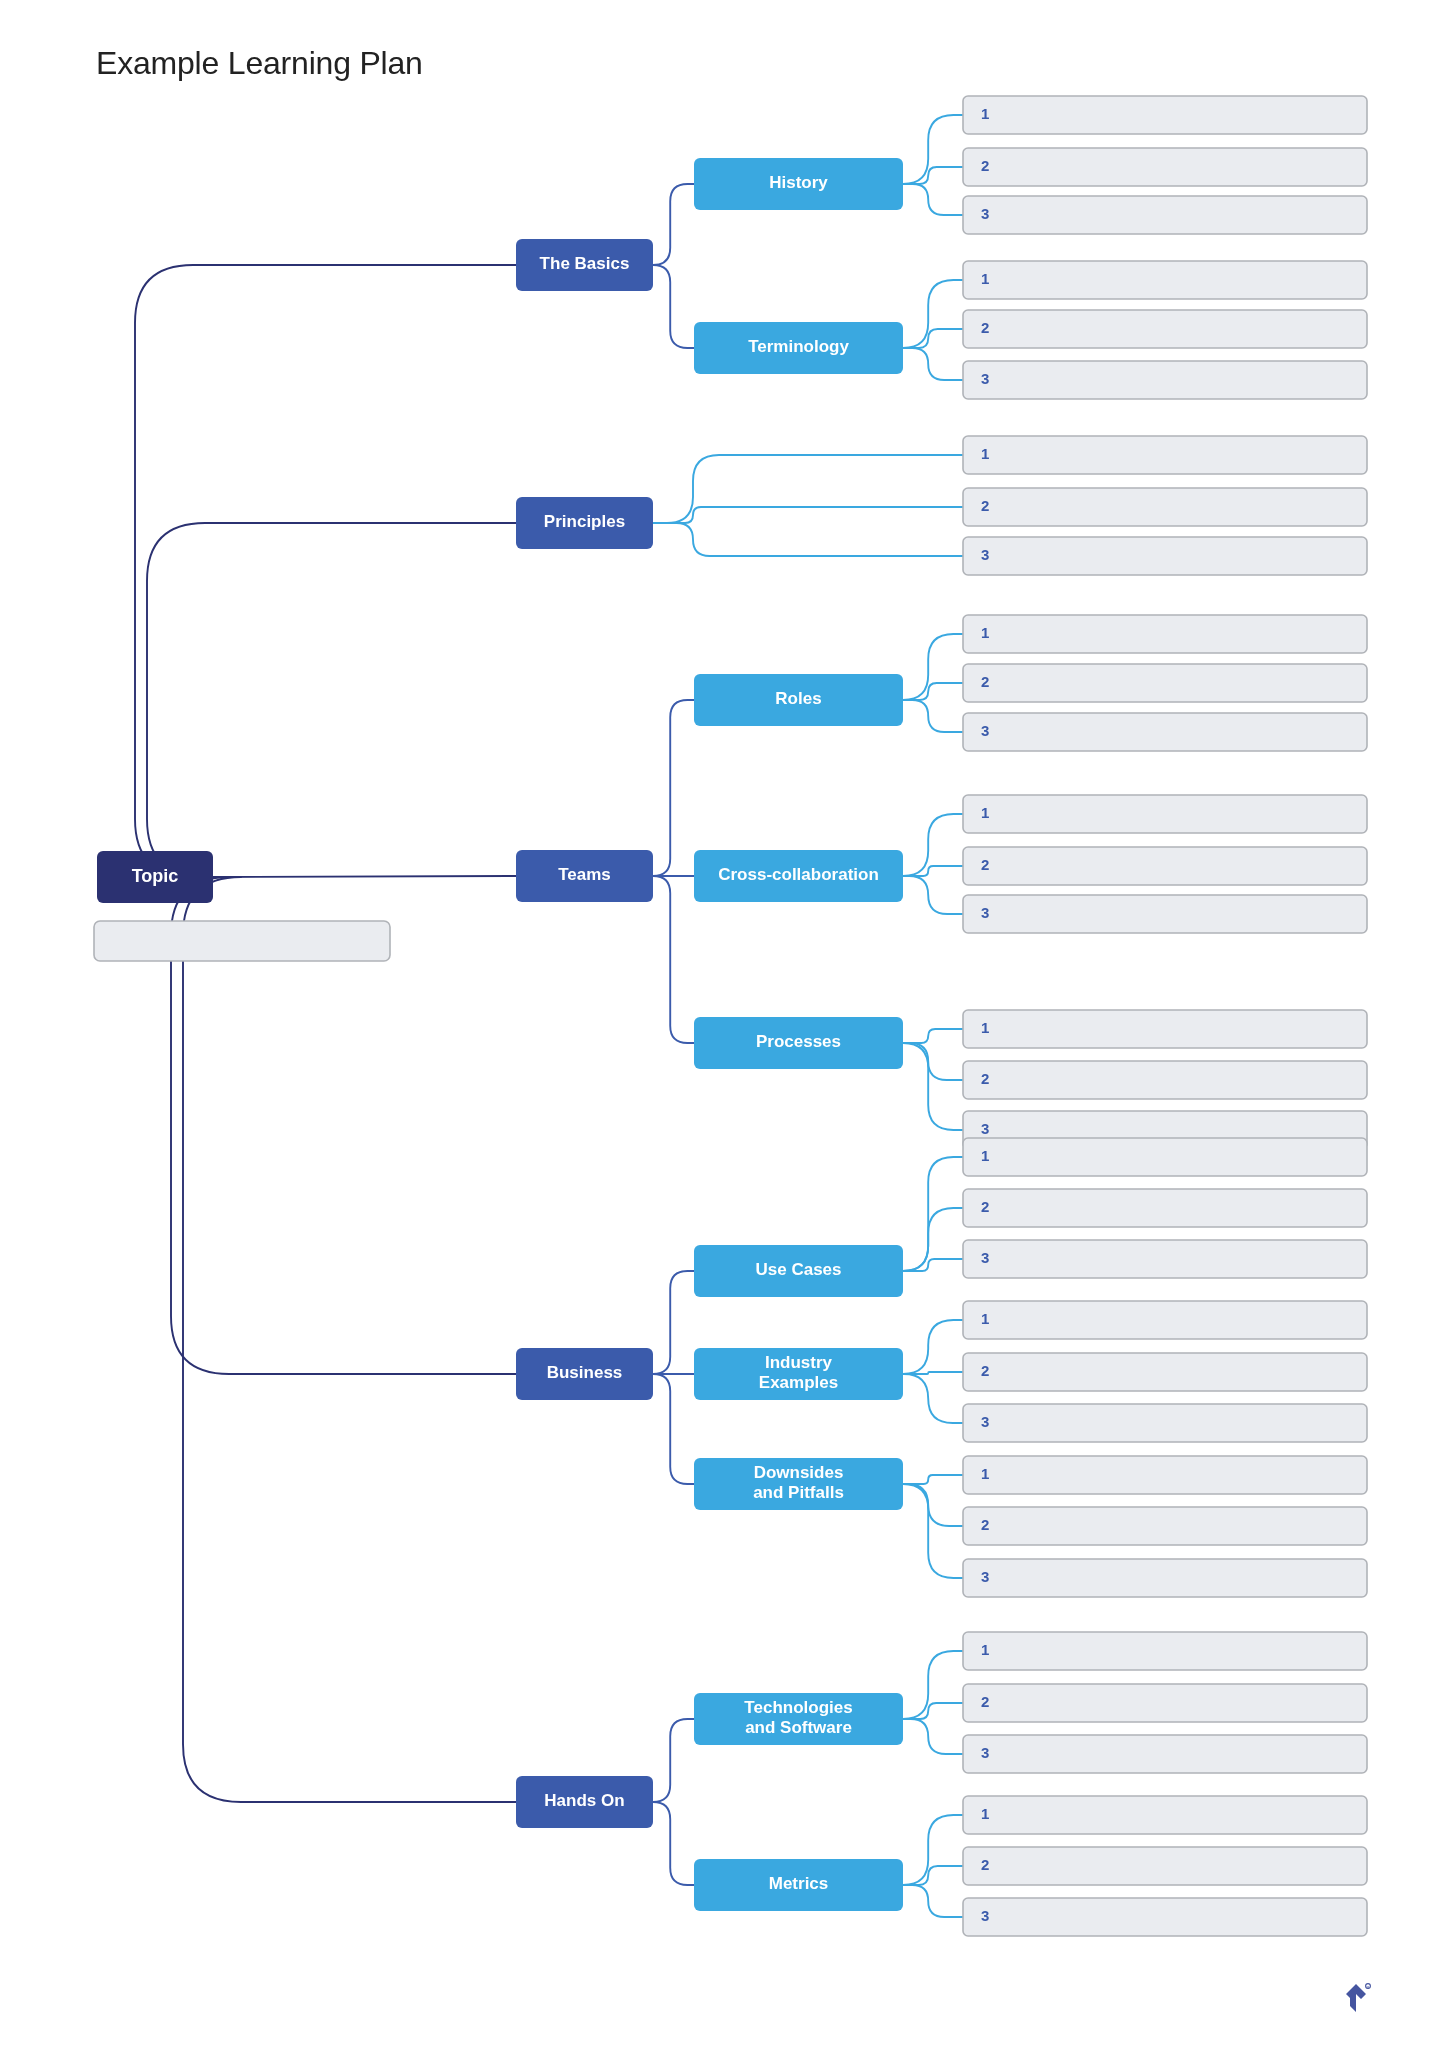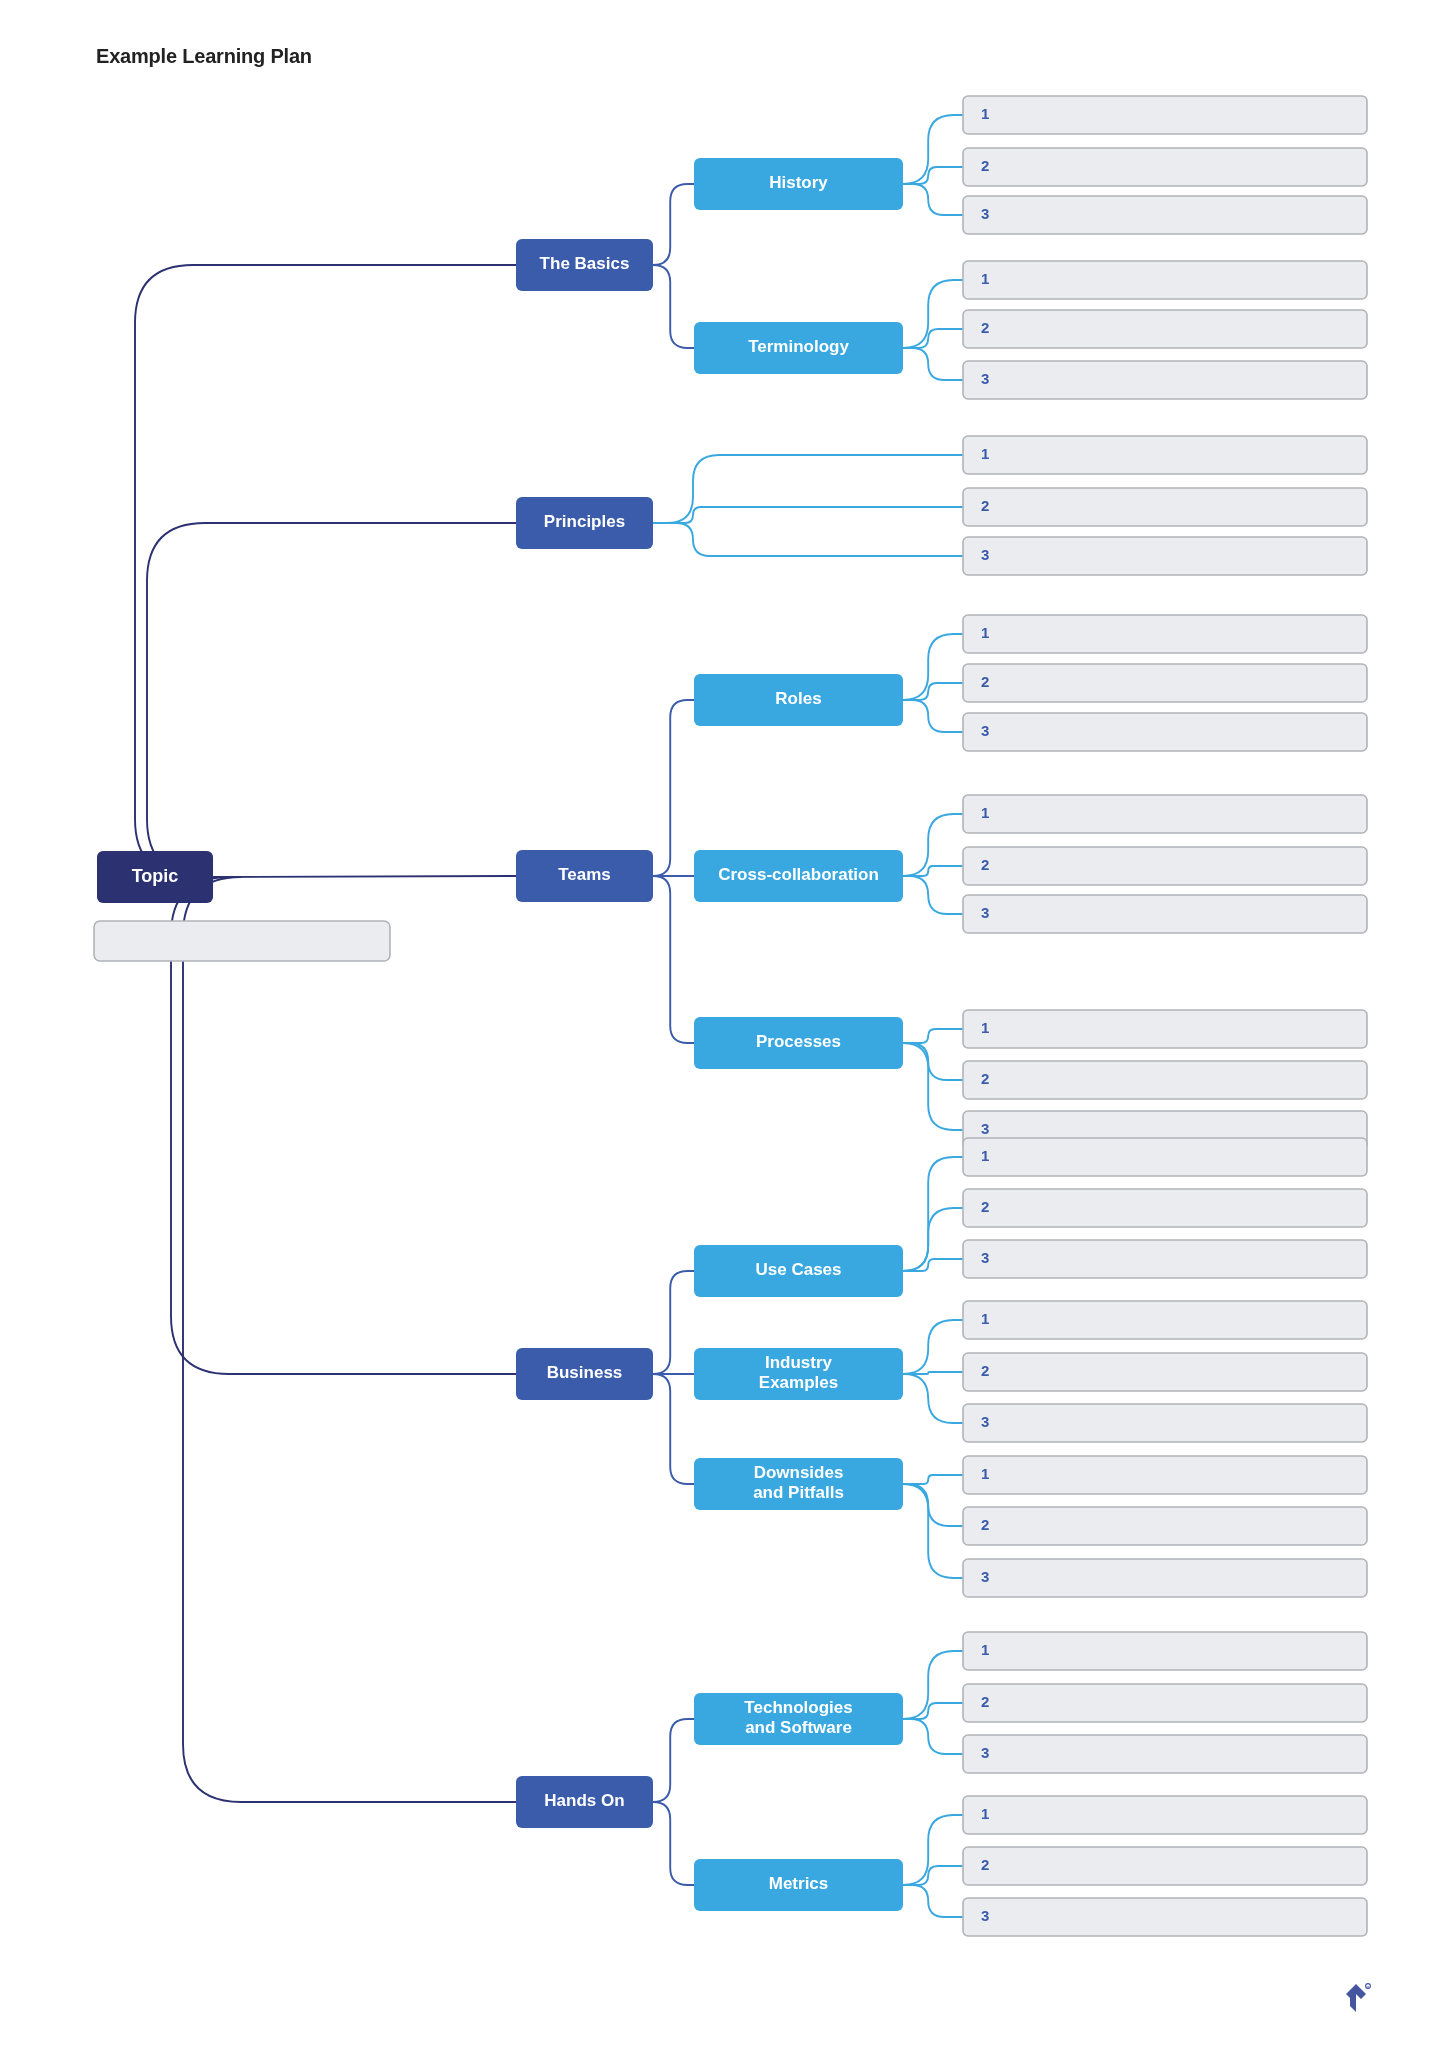--- a/index.html
+++ b/index.html
@@ -3,21 +3,21 @@
 <meta charset="utf-8">
 <style>
   html,body{margin:0;padding:0;background:#ffffff;}
   body{
     width:1447px;height:2048px;position:relative;overflow:hidden;
     font-family:"Liberation Sans","DejaVu Sans",sans-serif;
     -webkit-font-smoothing:antialiased;
   }
   #page-title{
     position:absolute;left:96px;top:45px;
-    font-size:20px;font-weight:bold;color:#222222;letter-spacing:-0.2px;
+    font-size:32px;font-weight:normal;color:#222222;letter-spacing:-0.2px;
   }
   #map{position:absolute;left:0;top:0;width:1447px;height:2048px;}
   .node-label{
     fill:#ffffff;font-size:17px;font-weight:bold;
     font-family:"Liberation Sans","DejaVu Sans",sans-serif;
     text-anchor:middle;dominant-baseline:middle;
   }
   .node-label.root{font-size:18px;}
   .leaf-label{
     fill:#3b5bab;font-size:15px;font-weight:bold;

